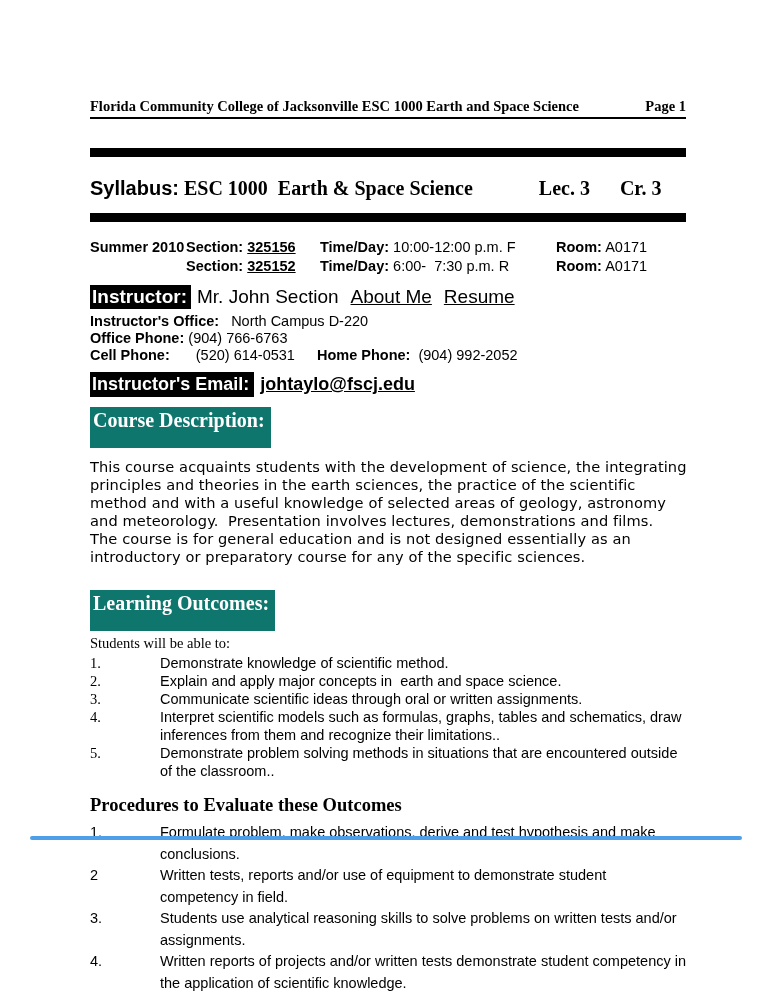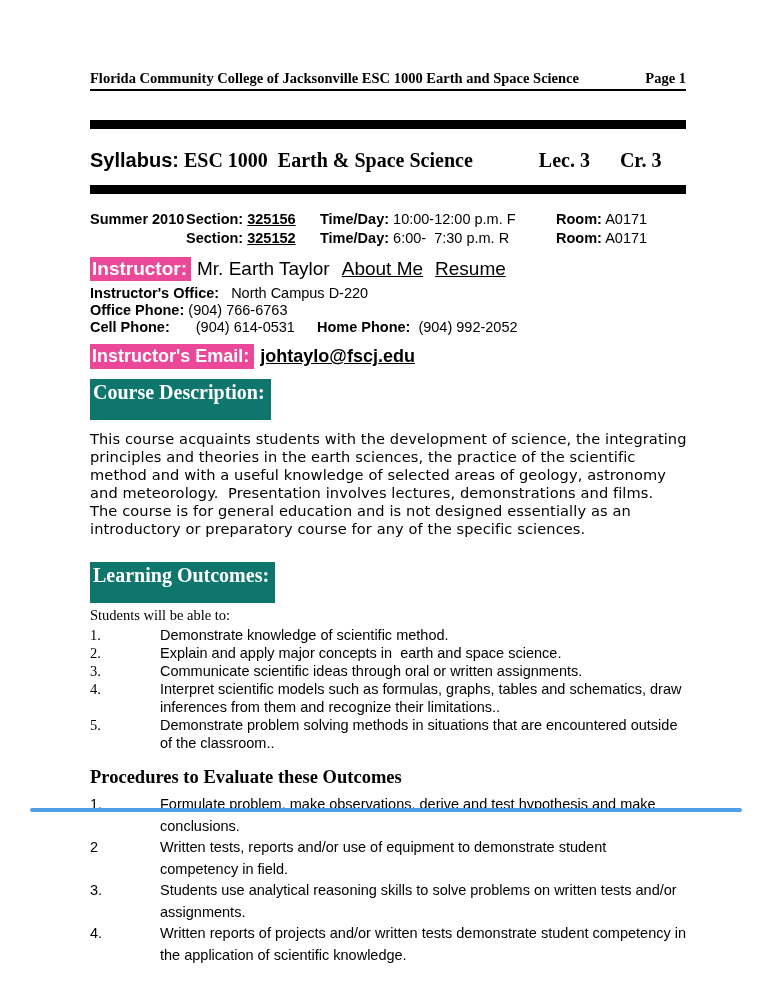--- a/index.html
+++ b/index.html
@@ -4,21 +4,21 @@
 <style>
   * { margin: 0; padding: 0; box-sizing: border-box; }
   html, body { background: #ffffff; }
   body {
     width: 768px; height: 994px;
     font-family: "Liberation Sans", sans-serif;
     color: #000;
     position: relative;
     overflow: hidden;
   }
-  .page { position: relative; width: 768px; height: 814px; padding: 70px 82px 0 90px; }
+  .page { position: relative; width: 768px; height: 814px; padding: 70px 82px 0 90px; margin-top: 28px; }
   .pre { white-space: pre-wrap; }
 
   
   .hdr {
     display: flex; justify-content: space-between; align-items: baseline;
     font-family: "Liberation Serif", serif; font-weight: bold; font-size: 14.5px;
     border-bottom: 2px solid #000; padding-bottom: 2px;
   }
 
   
@@ -35,21 +35,21 @@
   
   .sched { margin-top: 16px; font-size: 14.5px; line-height: 18.5px; }
   .sched-row { display: grid; grid-template-columns: 96px 134px 236px auto; }
   .b { font-weight: bold; }
   a.lnk { color: #000000; text-decoration: underline; cursor: pointer; }
   a.lnk-b { font-weight: bold; }
 
   
   .instr-line { margin-top: 11px; font-size: 19px; }
   .inv {
-    background: #ec4899; color: #fff; font-weight: bold;
+    background: #000000; color: #fff; font-weight: bold;
     padding: 1px 4px 2px 2px;
   }
   .instr-line .name { margin-left: 6px; }
   .instr-line a { margin-left: 12px; font-size: 19px; }
   .details { margin-top: 5px; font-size: 14.5px; line-height: 16.8px; }
   .details .gap { display: inline-block; width: 12px; }
 
   .email-line { margin-top: 11px; font-size: 18px; }
   .email-line .inv { padding: 2px 5px 3px 2px; }
   .email-line a { margin-left: 6px; font-weight: bold; }
@@ -119,27 +119,27 @@
     </div>
     <div class="sched-row">
       <span></span>
       <span><span class="b">Section:</span> <a class="lnk lnk-b">325152</a></span>
       <span class="pre"><span class="b">Time/Day:</span><span> 6:00-  7:30 p.m. R</span></span>
       <span><span class="b">Room:</span> <span>A0171</span></span>
     </div>
   </div>
 
   <div class="instr-line">
-    <span class="inv">Instructor:</span><span class="name">Mr. Earth Taylor</span><a class="lnk">About Me</a><a class="lnk">Resume</a>
+    <span class="inv">Instructor:</span><span class="name">Mr. John Section</span><a class="lnk">About Me</a><a class="lnk">Resume</a>
   </div>
 
   <div class="details">
     <div><span class="b">Instructor's Office:</span><span class="gap"></span><span>North Campus D-220</span></div>
     <div><span class="b">Office Phone:</span> <span>(904) 766-6763</span></div>
-    <div><span class="b">Cell Phone:</span><span class="gap" style="width:26px"></span><span>(904) 614-0531</span><span class="gap" style="width:22px"></span><span class="b">Home Phone:</span><span class="gap" style="width:8px"></span><span>(904) 992-2052</span></div>
+    <div><span class="b">Cell Phone:</span><span class="gap" style="width:26px"></span><span>(520) 614-0531</span><span class="gap" style="width:22px"></span><span class="b">Home Phone:</span><span class="gap" style="width:8px"></span><span>(904) 992-2052</span></div>
   </div>
 
   <div class="email-line">
     <span class="inv">Instructor's Email:</span><a class="lnk">johtaylo@fscj.edu</a>
   </div>
 
   <div>
     <div class="boxhead cd-box">Course Description:</div>
   </div>
   <div class="cd-body pre">This course acquaints students with the development of science, the integrating principles and theories in the earth sciences, the practice of the scientific method and with a useful knowledge of selected areas of geology, astronomy and meteorology.  Presentation involves lectures, demonstrations and films.  The course is for general education and is not designed essentially as an introductory or preparatory course for any of the specific sciences.</div>

